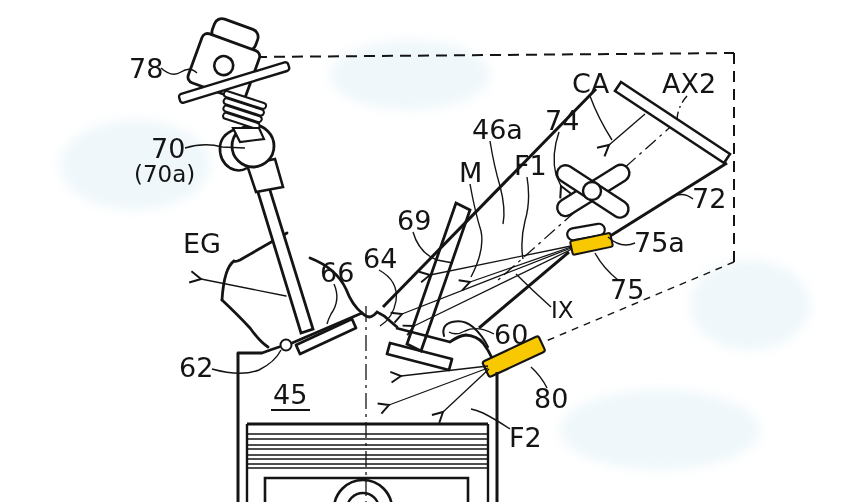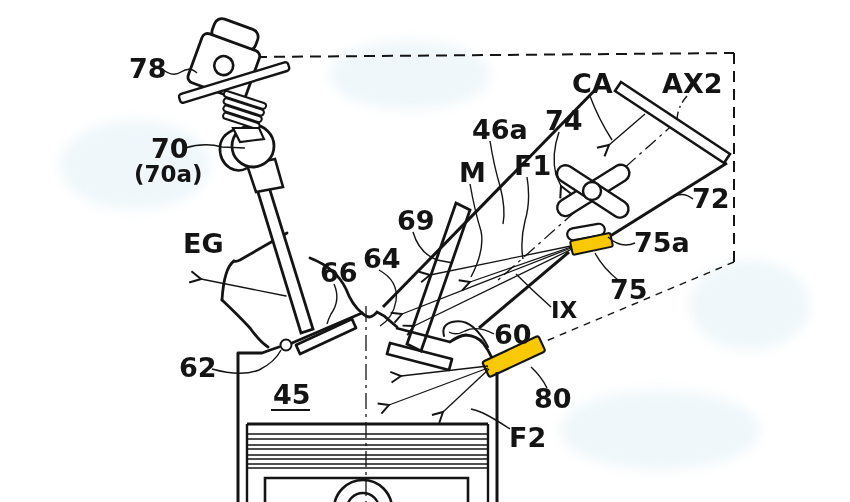--- a/index.html
+++ b/index.html
@@ -1,17 +1,17 @@
 <!DOCTYPE html>
 <html><head>
 <meta charset="utf-8">
 <style>
   html,body{margin:0;padding:0;background:#ffffff;}
   #stage{position:relative;width:850px;height:502px;background:#ffffff;overflow:hidden;
-         font-family:"DejaVu Sans",sans-serif;font-weight:bold;}
+         font-family:"DejaVu Sans",sans-serif;}
   svg{position:absolute;left:0;top:0;}
   .lbl{font-family:"DejaVu Sans",sans-serif;font-size:27px;fill:#141414;}
   .lbl-sm{font-family:"DejaVu Sans",sans-serif;font-size:23px;fill:#141414;}
   .wm{position:absolute;border-radius:50%;filter:blur(6px);opacity:.55;background:#e2f1f7;}
 </style>
 </head>
 <body>
 
 <div id="stage">
 

